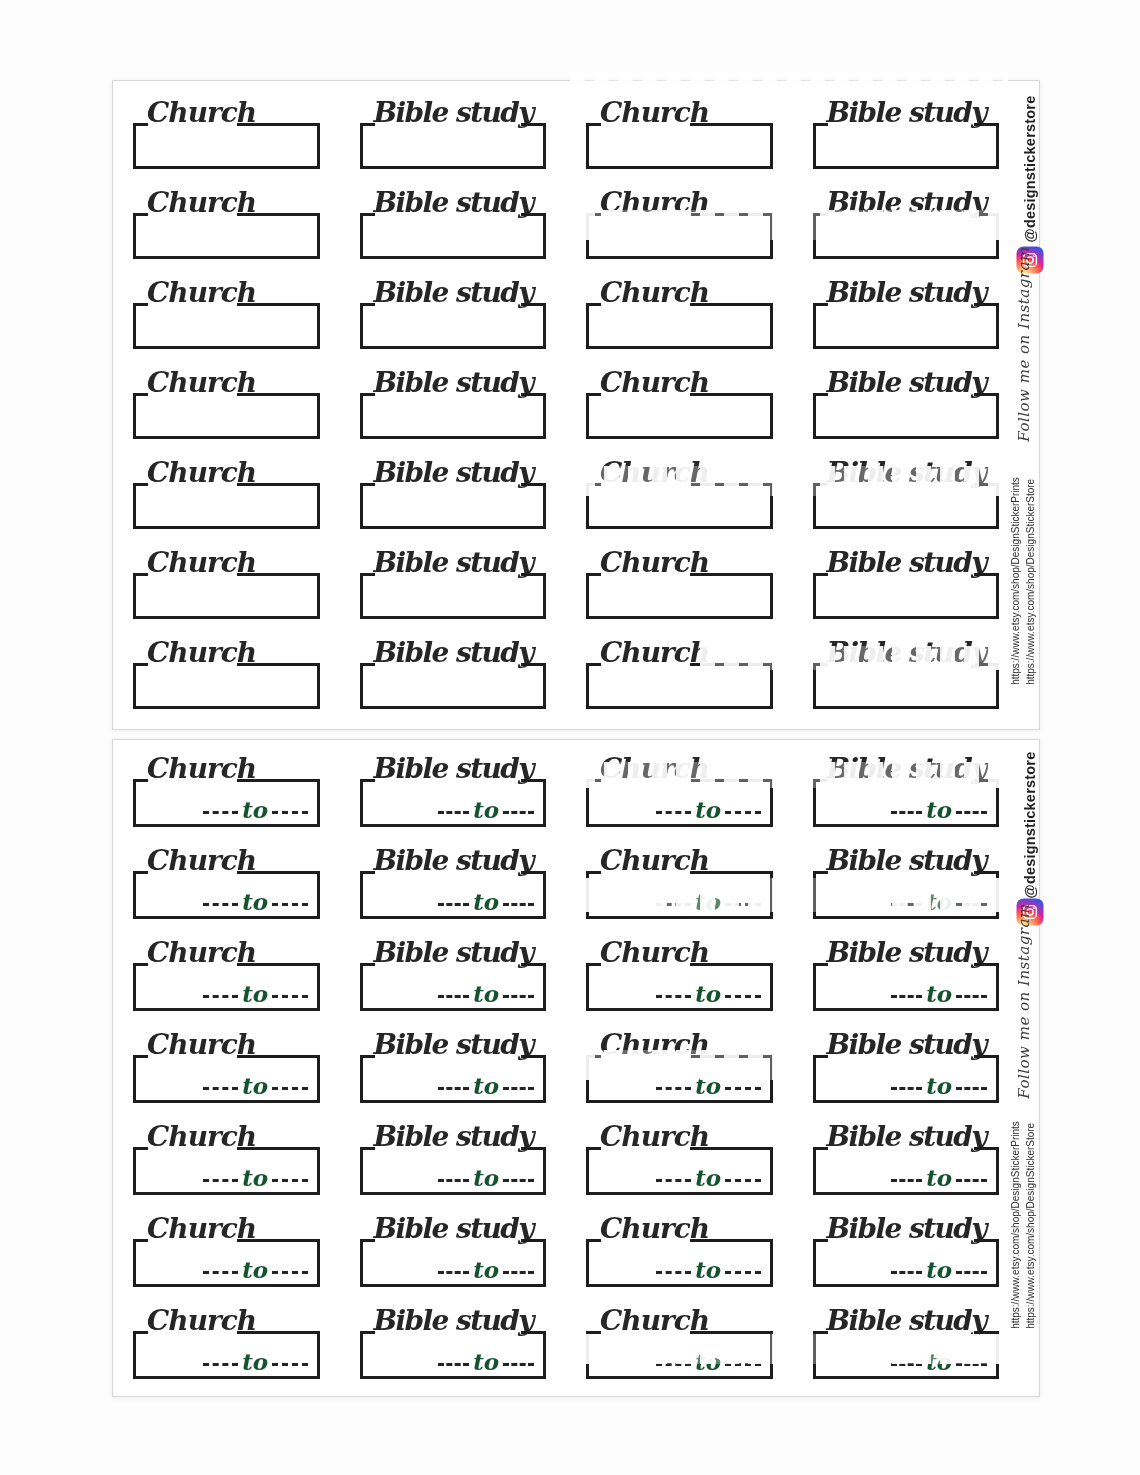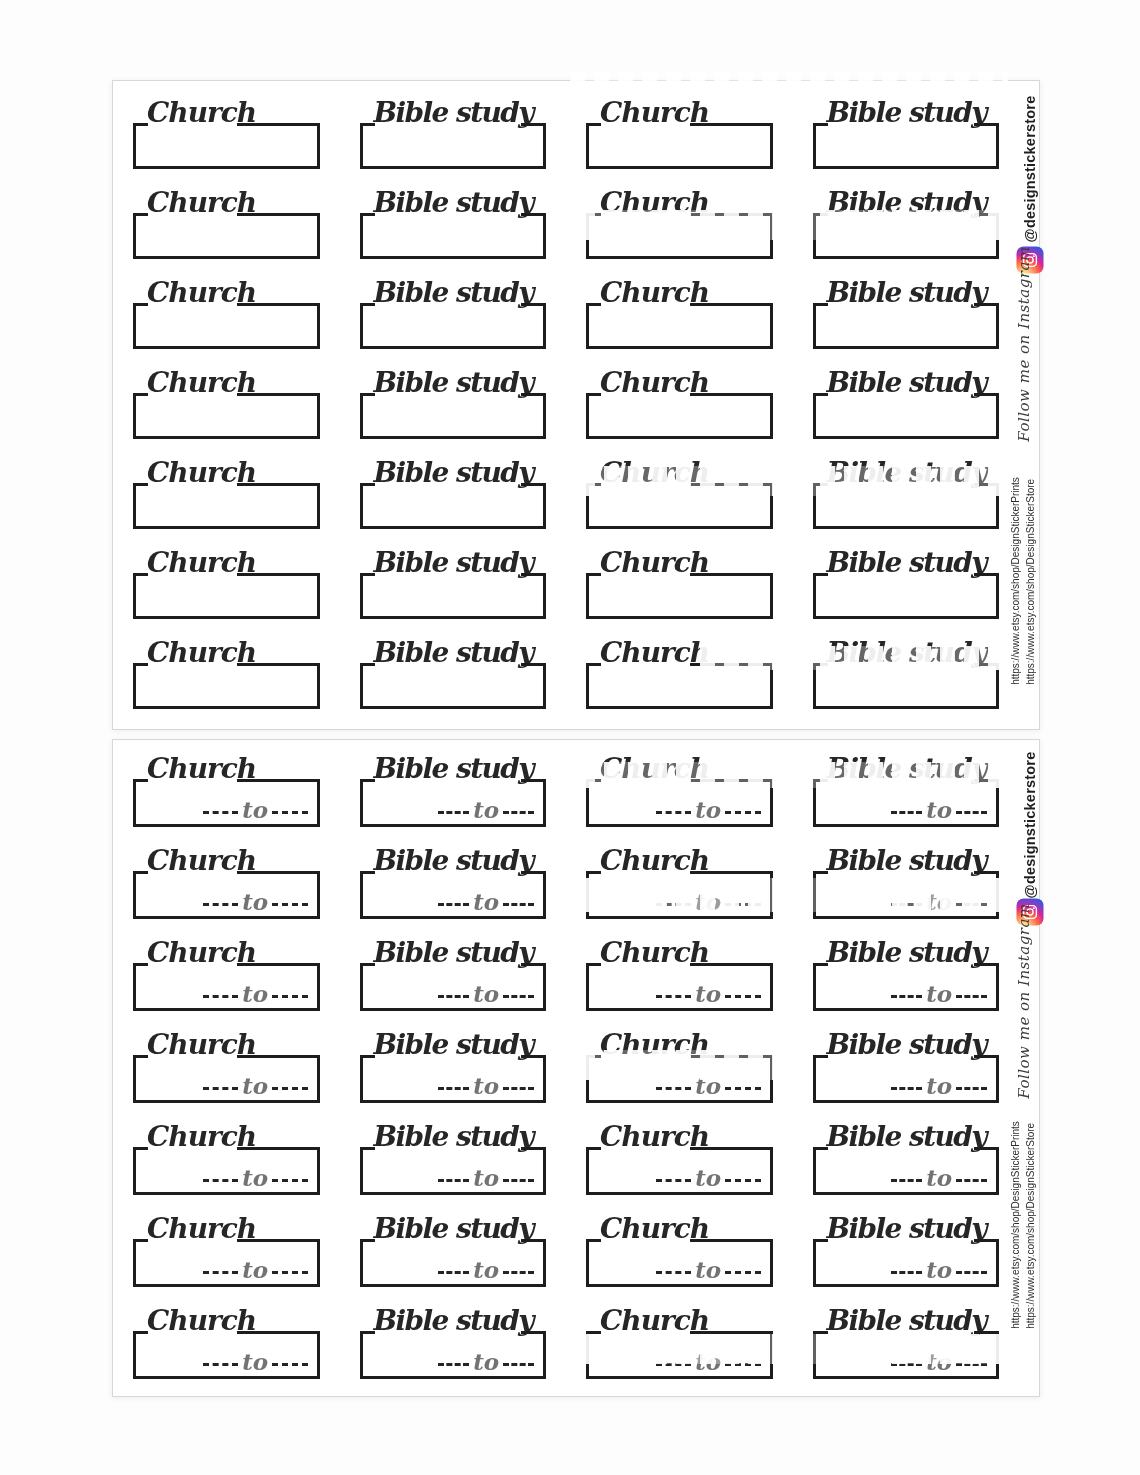--- a/index.html
+++ b/index.html
@@ -37,21 +37,21 @@
   .label{
     position:absolute;left:11px;top:-28px;white-space:nowrap;
     font:bold italic 28px/36px "DejaVu Serif",serif;color:#262626;
     letter-spacing:-1px;
   }
   .box.bible .label{letter-spacing:-1.6px;}
   
   .toline{position:absolute;left:37%;right:5%;bottom:4px;display:flex;align-items:flex-end;}
   .box.bible .toline{left:42%;}
   .dash{flex:1;height:0;border-bottom:3px dashed #242424;margin-bottom:6px;}
-  .to{font:bold italic 23px/23px "DejaVu Serif",serif;color:#737373;margin:0 4px -1px 4px;}
+  .to{font:bold italic 23px/23px "DejaVu Serif",serif;color:#14532d;margin:0 4px -1px 4px;}
   
   .rot{
     position:absolute;white-space:nowrap;
     transform:translate(-50%,-50%) rotate(-90deg);
   }
   .handle{font-weight:bold;font-size:14.5px;color:#1f1f1f;letter-spacing:.2px;}
   .follow{font:italic 15px "DejaVu Serif",serif;color:#3c3c3c;letter-spacing:.5px;}
   .urls{font-size:10px;line-height:15px;color:#2c2c2c;text-align:left;}
   .ig{
     position:absolute;width:27px;height:27px;border-radius:7px;

